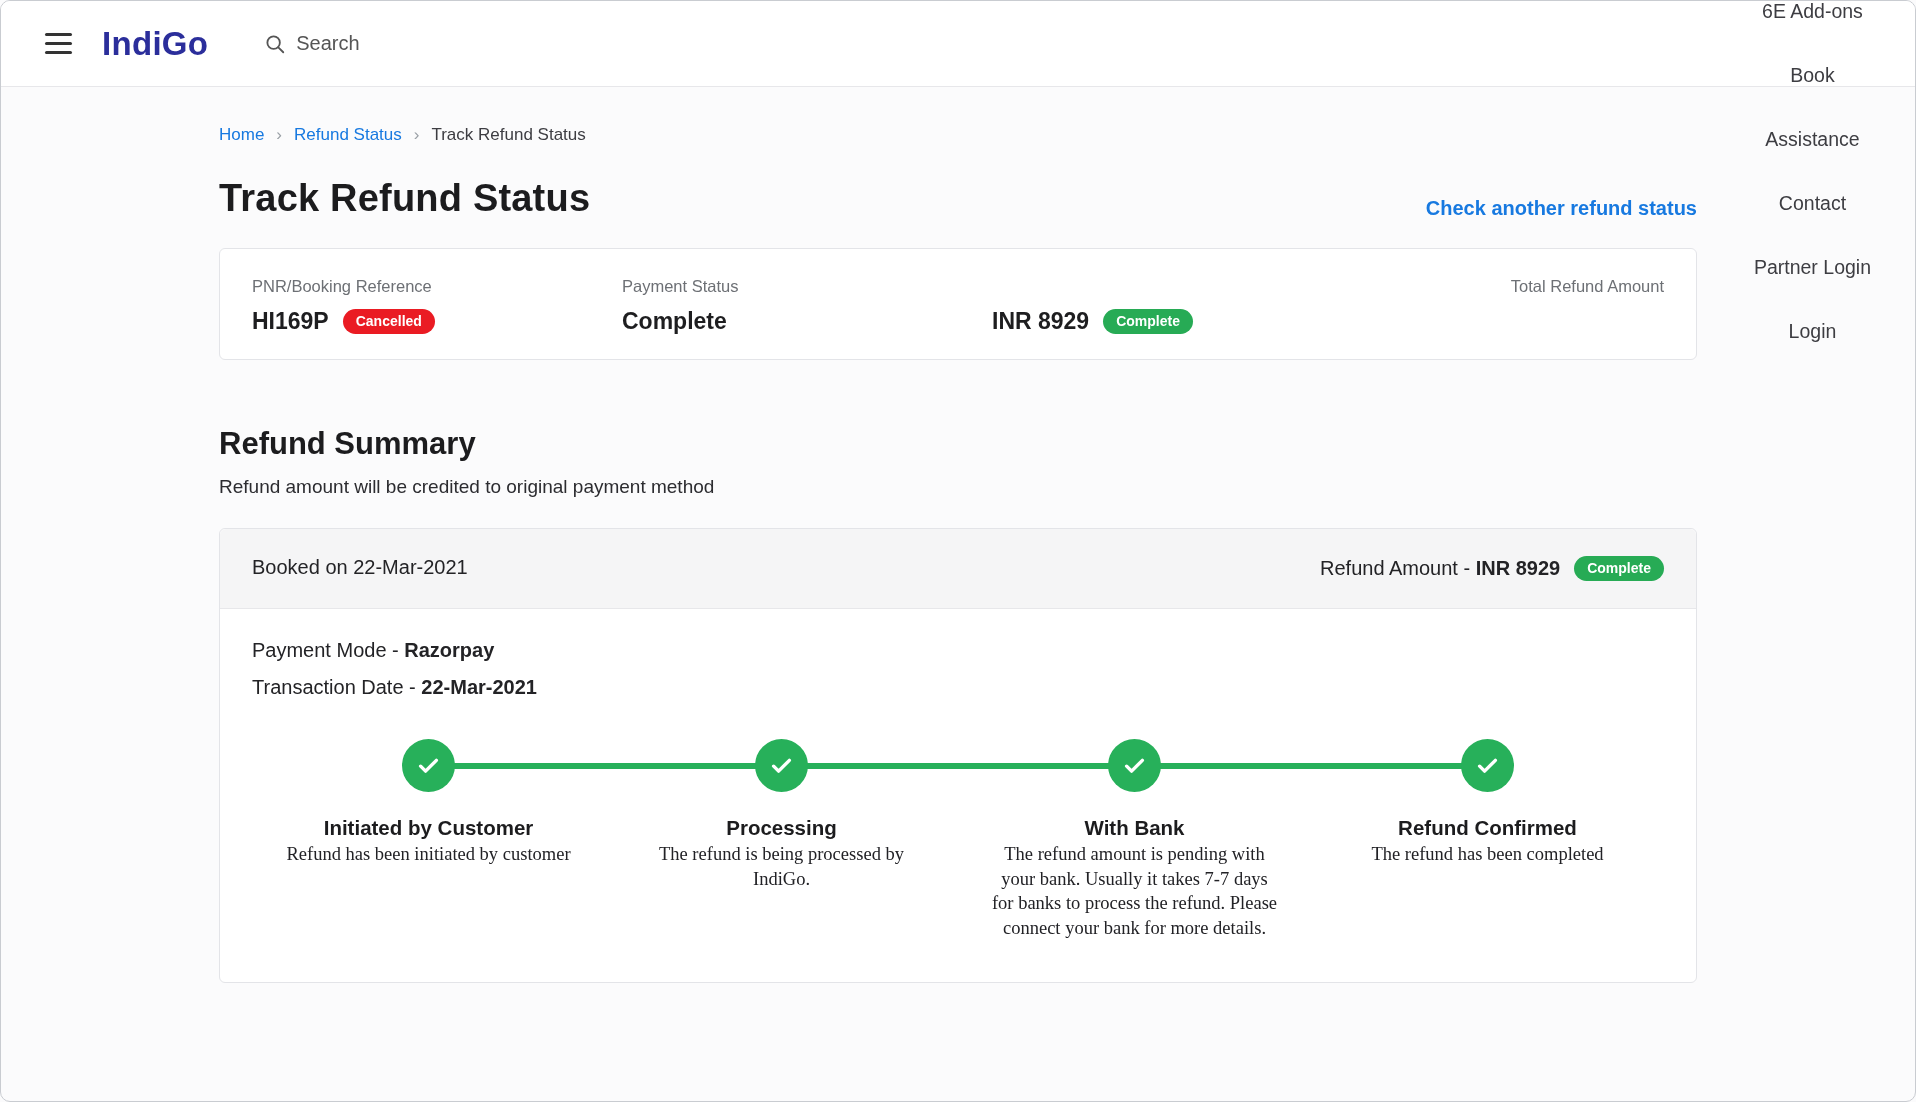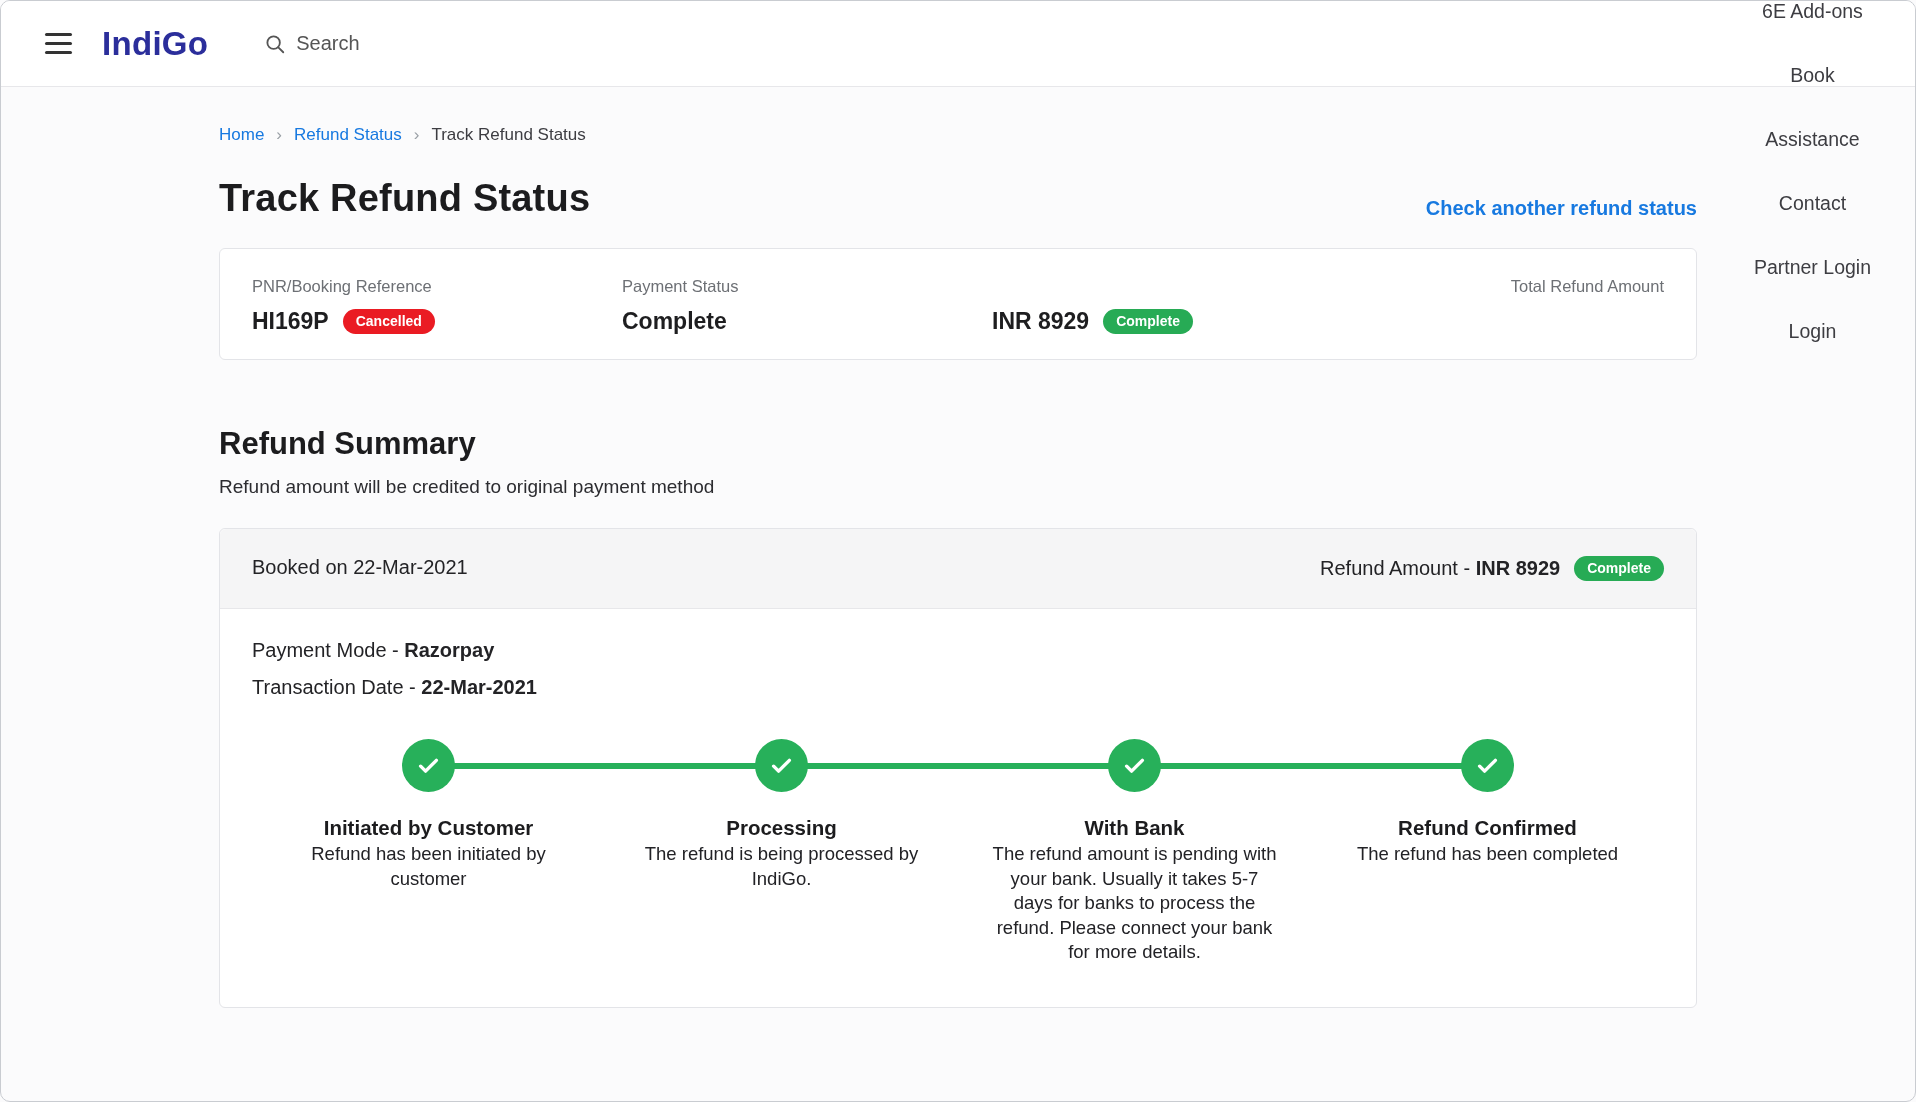--- a/index.html
+++ b/index.html
@@ -124,21 +124,21 @@
   }
   .tl-steps { display:flex; position:relative; z-index:1; }
   .step { width:25%; text-align:center; padding:0 10px; }
   .step-circle {
     width:53px; height:53px; border-radius:50%;
     background:#27b05a;
     margin:0 auto 24px auto;
     display:flex; align-items:center; justify-content:center;
   }
   .step-title { font-size:20.5px; font-weight:bold; color:#1c1c1e; margin-bottom:2px; }
-  .step-desc { font-size:18.5px; color:#222226; line-height:1.33; max-width:288px; margin:0 auto; }
+  .step-desc { font-size:18.5px; color:#222226; line-height:1.33; max-width:288px; margin:0 auto;font-family:Liberation Serif, serif; }
 </style>
 </head>
 <body>
 
 <header class="topbar">
   <div class="hamburger">
     <span></span>
       <span></span>
       <span></span>
   </div>
@@ -250,21 +250,21 @@
             <div class="step-desc">The refund is being processed by IndiGo.</div>
           </div>
 
           <div class="step">
             <div class="step-circle">
               <svg width="27" height="27" viewBox="0 0 24 24">
                   <path d="M5 12.6l4.4 4.4L19 7.4" fill="none" stroke="#fff" stroke-width="3" stroke-linecap="round" stroke-linejoin="round"></path>
                 </svg>
             </div>
             <div class="step-title">With Bank</div>
-            <div class="step-desc">The refund amount is pending with your bank. Usually it takes 5-7 days for banks to process the refund. Please connect your bank for more details.</div>
+            <div class="step-desc">The refund amount is pending with your bank. Usually it takes 7-7 days for banks to process the refund. Please connect your bank for more details.</div>
           </div>
 
           <div class="step">
             <div class="step-circle">
               <svg width="27" height="27" viewBox="0 0 24 24">
                   <path d="M5 12.6l4.4 4.4L19 7.4" fill="none" stroke="#fff" stroke-width="3" stroke-linecap="round" stroke-linejoin="round"></path>
                 </svg>
             </div>
             <div class="step-title">Refund Confirmed</div>
             <div class="step-desc">The refund has been completed</div>

